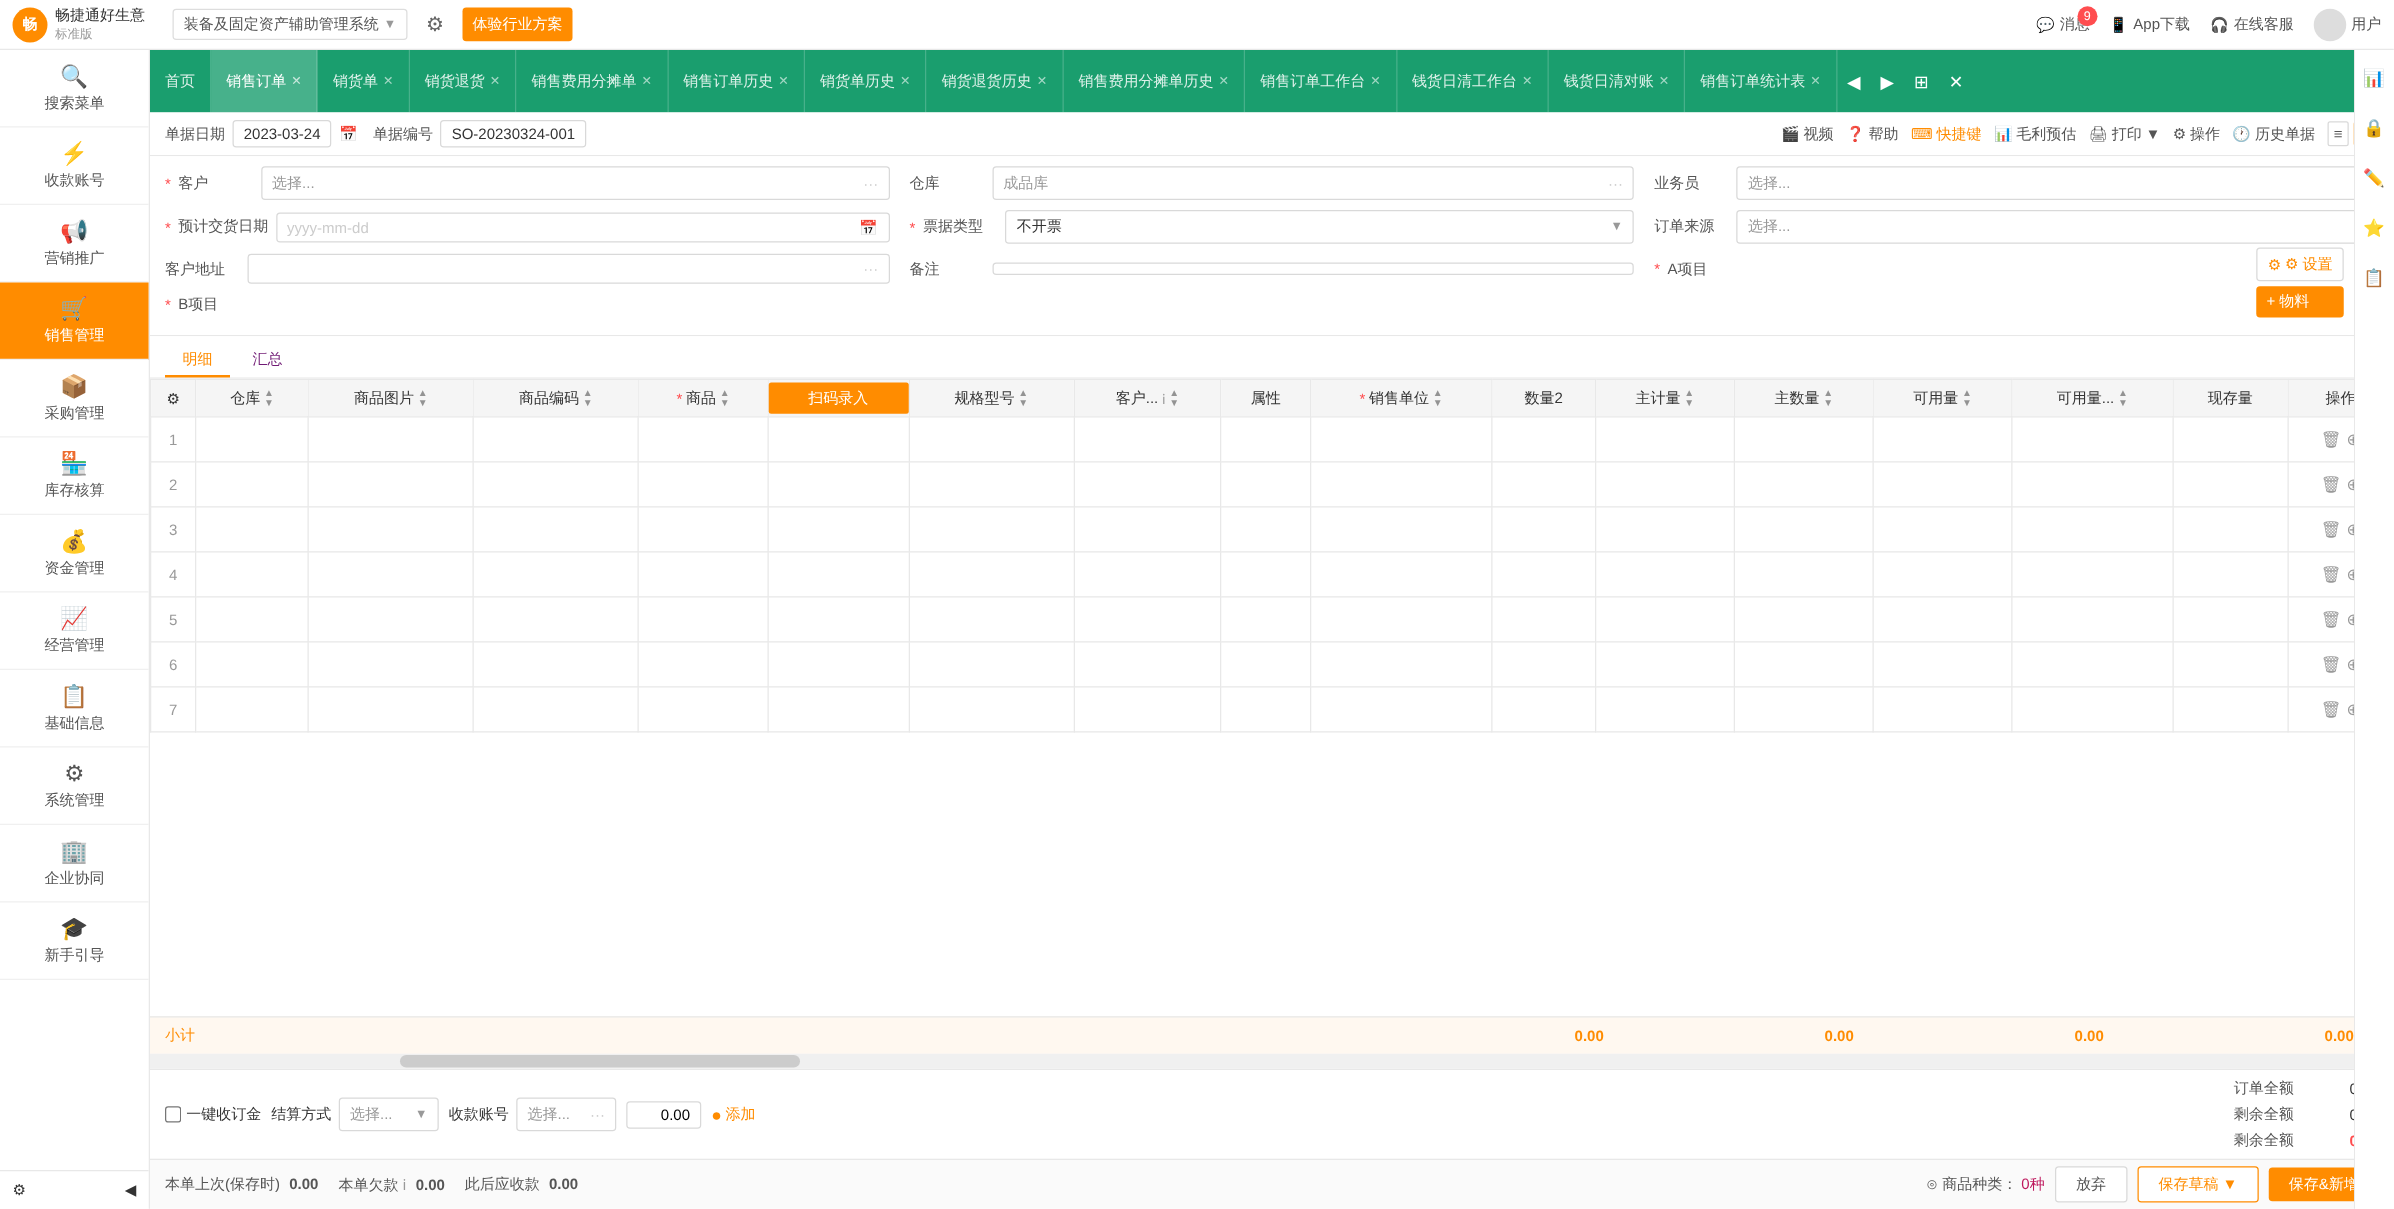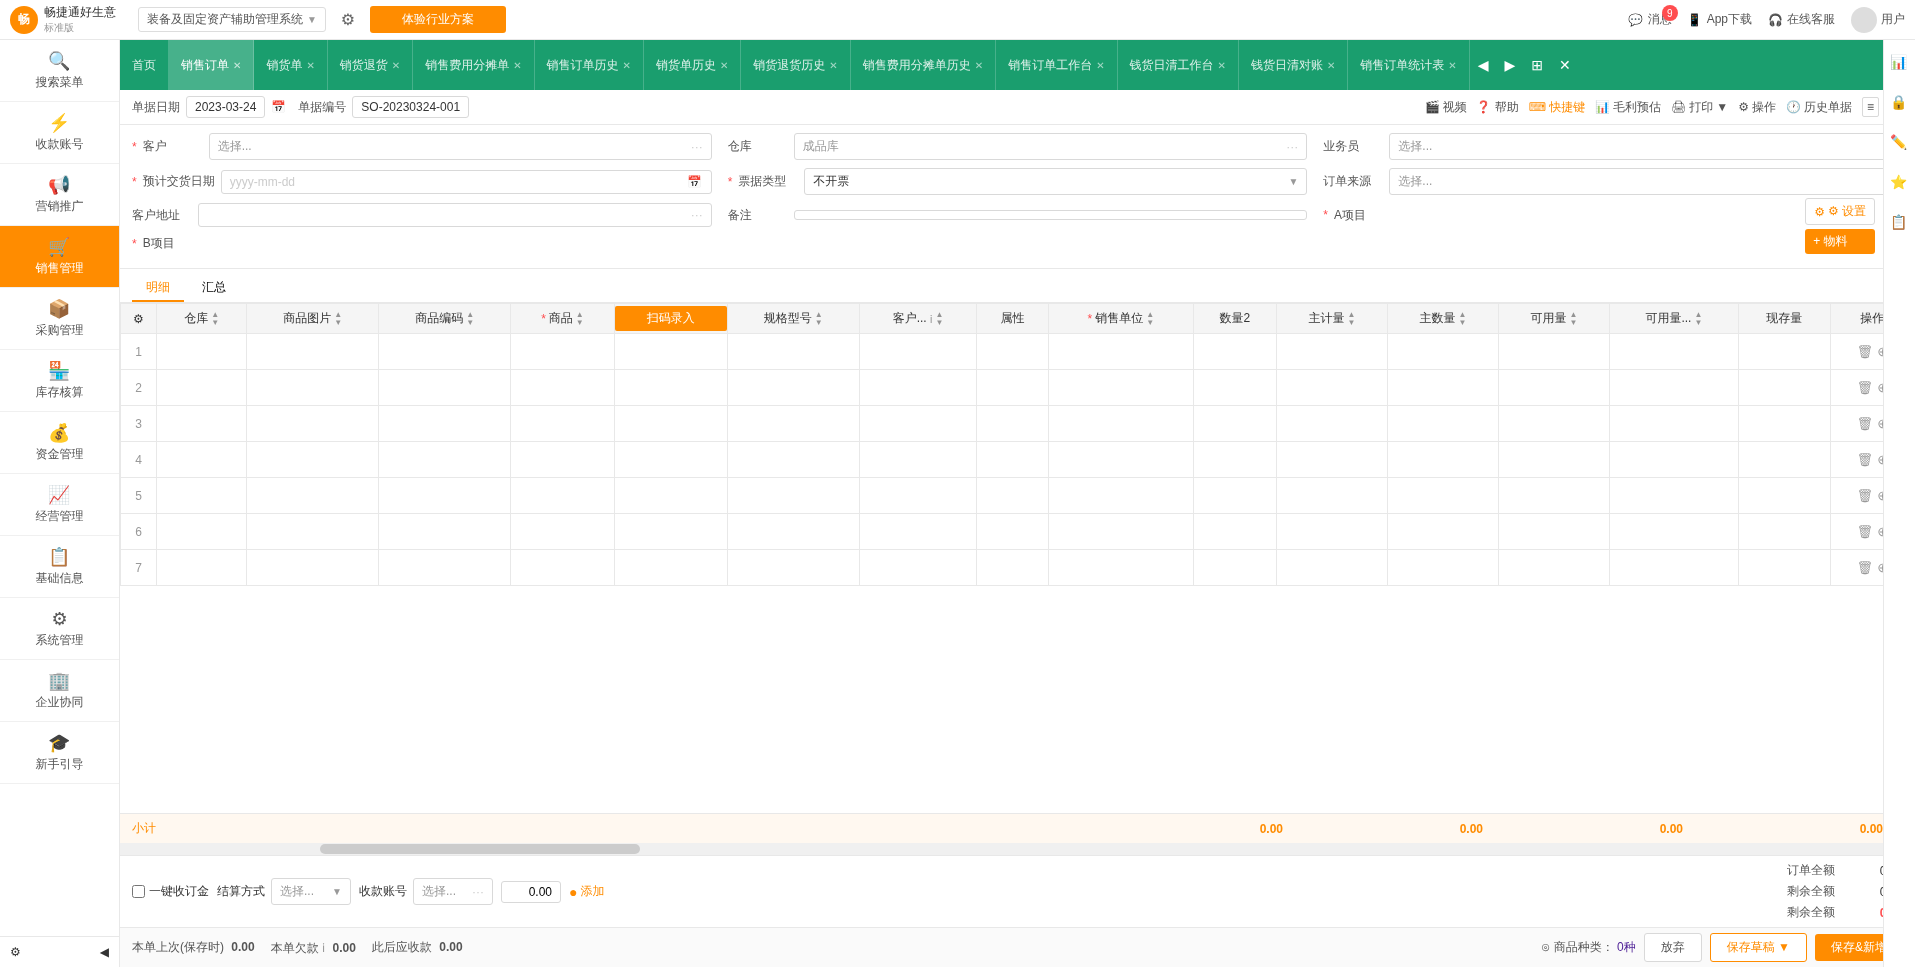--- a/index.html
+++ b/index.html
@@ -56,21 +56,21 @@
       align-items: center;
       justify-content: center;
       cursor: pointer;
       color: #666;
       font-size: 16px;
     }
     .solution-btn {
       background: #ff8c00;
       color: white;
       border: none;
-      padding: 5px 32px;
+      padding: 5px 8px;
       border-radius: 3px;
       cursor: pointer;
       font-size: 12px;
     }
     .header-right {
       margin-left: auto;
       display: flex;
       align-items: center;
       gap: 16px;
     }
@@ -293,21 +293,21 @@
       display: flex;
       align-items: center;
       padding: 6px 12px 0;
       border-bottom: 1px solid #e8e8e8;
       flex-shrink: 0;
       background: #fff;
     }
     .detail-tab {
       padding: 4px 14px;
       cursor: pointer;
-      color: #000000;
+      color: #701a75;
       border-bottom: 2px solid transparent;
       margin-right: 4px;
     }
     .detail-tab.active {
       color: #ff8c00;
       border-bottom: 2px solid #ff8c00;
     }
 
     
     .table-container {
@@ -464,21 +464,21 @@
       cursor: pointer;
     }
     .save-new-btn {
       background: #ff8c00;
       color: white;
       border: none;
       padding: 5px 16px;
       border-radius: 3px;
       cursor: pointer;
     }
-    .goods-count { color: #4c1d95; text-align: right; }
+    .goods-count { color: #be185d; text-align: right; }
 
     
     .right-panel {
       position: fixed;
       right: 0;
       top: 40px;
       bottom: 0;
       width: 32px;
       background: #fff;
       border-left: 1px solid #e8e8e8;

